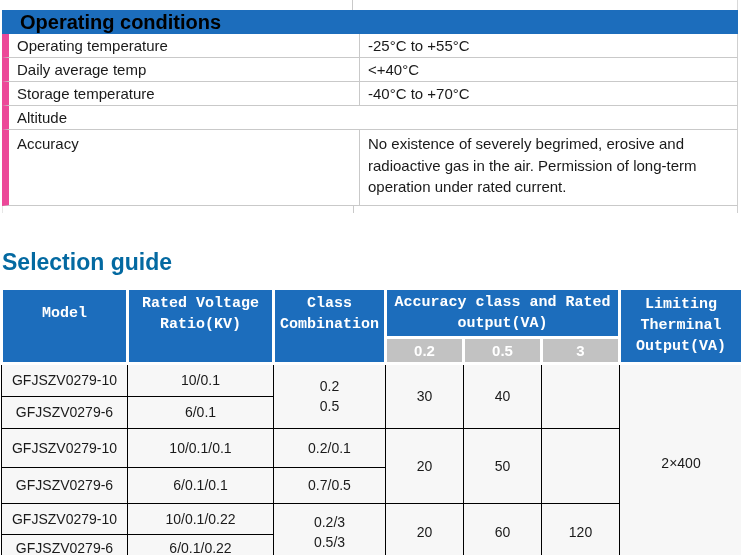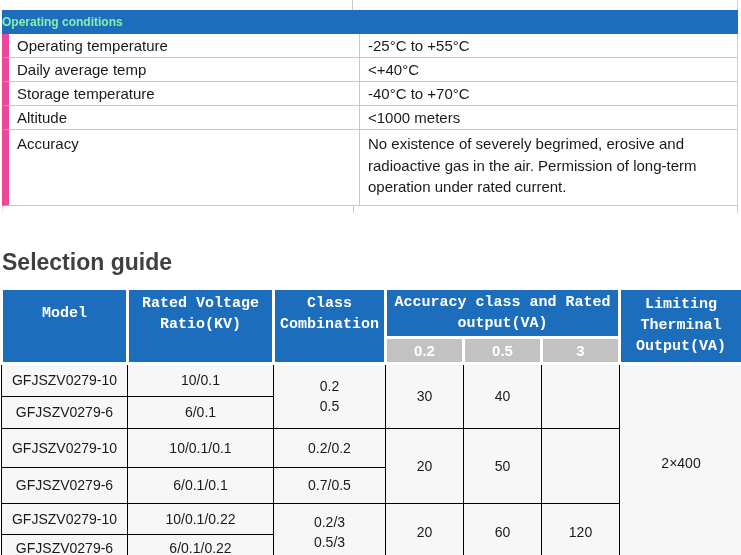--- a/index.html
+++ b/index.html
@@ -4,34 +4,34 @@
 <style>
   html,body { margin:0; padding:0; background:#ffffff; }
   body { font-family:"Liberation Sans", sans-serif; color:#1a1a1a; }
   .page { width:741px; height:555px; overflow:hidden; position:relative; background:#fff; }
 
   
   .op { margin:0 3px 0 2px; }
   .op-sliver { height:10px; display:grid; grid-template-columns:350px 1fr; border-right:1px solid #d9d9d9; }
   .op-sliver .cellA { }
   .op-sliver .cellB { border-left:1px solid #c9c9c9; }
-  .op-header { background:#1c6dbc; color:#86efac; font-weight:700; font-size:12px;
-               height:24px; line-height:24px; padding-left:0; }
+  .op-header { background:#1c6dbc; color:#000000; font-weight:700; font-size:20px;
+               height:24px; line-height:24px; padding-left:18px; }
   .op-row { display:grid; grid-template-columns:350px 1fr;
             border-bottom:1px solid #c9c9c9; border-left:7px solid #ec4899; border-right:1px solid #cfcfcf; }
   .op-row .op-label, .op-row .op-value { padding:0 8px; font-size:15px; }
   .op-row .op-value { border-left:1px solid #c9c9c9; }
   .op-row.single .op-label, .op-row.single .op-value { height:23px; line-height:23px; white-space:nowrap; overflow:hidden; }
   .op-row.multi .op-label, .op-row.multi .op-value { padding-top:3px; padding-bottom:7px; line-height:21.5px; }
   .op-bottom { height:7px; display:grid; grid-template-columns:350px 1fr;
                border-left:1px solid #e6e6e6; border-right:1px solid #cfcfcf; }
   .op-bottom .cellB { border-left:1px solid #c9c9c9; }
 
   
-  .section-heading { margin:36px 0 11px 2px; font-size:23px; font-weight:700; color:#404040; }
+  .section-heading { margin:36px 0 11px 2px; font-size:23px; font-weight:700; color:#0369a1; }
 
   
   table.sel { border-collapse:collapse; table-layout:fixed; width:741px; }
   table.sel th { background:#1c6dbc; color:#ffffff; font-weight:700; font-size:15px;
                  border:3px solid #ffffff; padding:0 2px; line-height:21px; text-align:center;
                  vertical-align:middle; }
   table.sel th.th-span { vertical-align:top; padding-top:3px; }
   table.sel th.th-model { padding-top:13px; }
   table.sel tr.head-main { height:49px;font-family:Liberation Mono, monospace; }
   table.sel tr.head-sub { height:26px; }
@@ -63,21 +63,20 @@
     <div class="op-row single">
       <div class="op-label">Daily average temp</div>
       <div class="op-value">&lt;+40°C</div>
     </div>
     <div class="op-row single">
       <div class="op-label">Storage temperature</div>
       <div class="op-value">-40°C to +70°C</div>
     </div>
     <div class="op-row single">
       <div class="op-label">Altitude</div>
-      <div class="op-value">&lt;1000 meters</div>
     </div>
     <div class="op-row multi">
       <div class="op-label">Accuracy</div>
       <div class="op-value">No existence of severely begrimed, erosive and radioactive gas in the air. Permission of long-term operation under rated current.</div>
     </div>
 
     <div class="op-bottom">
       <div class="cellA"></div>
       <div class="cellB"></div>
     </div>
@@ -120,21 +119,21 @@
         <td rowspan="2"></td>
         <td rowspan="6">2×400</td>
       </tr>
       <tr class="r2">
         <td>GFJSZV0279-6</td>
         <td>6/0.1</td>
       </tr>
       <tr class="r3">
         <td>GFJSZV0279-10</td>
         <td>10/0.1/0.1</td>
-        <td>0.2/0.2</td>
+        <td>0.2/0.1</td>
         <td rowspan="2">20</td>
         <td rowspan="2">50</td>
         <td rowspan="2"></td>
       </tr>
       <tr class="r4">
         <td>GFJSZV0279-6</td>
         <td>6/0.1/0.1</td>
         <td>0.7/0.5</td>
       </tr>
       <tr class="r5">

